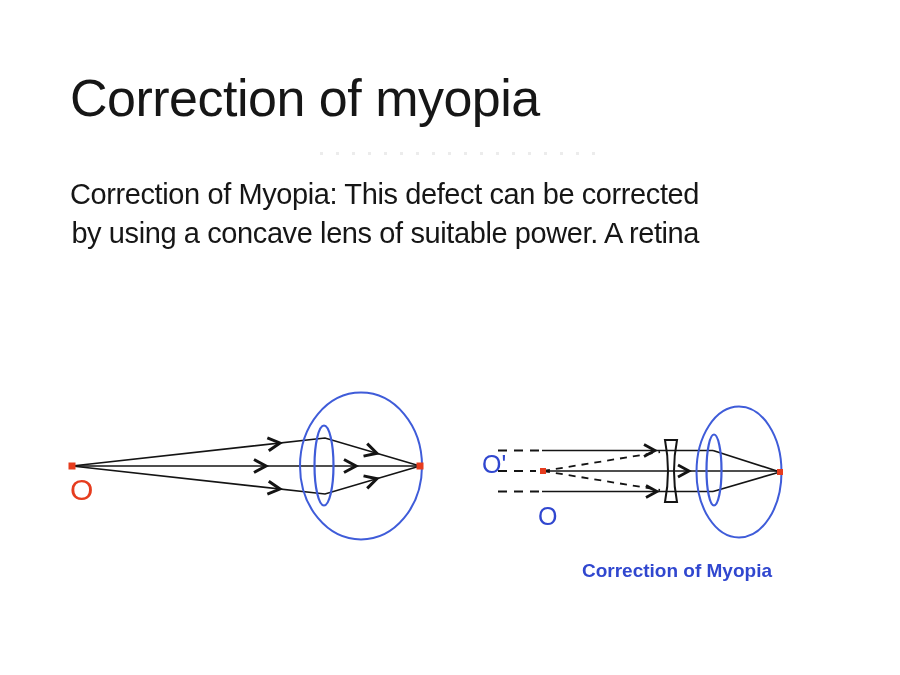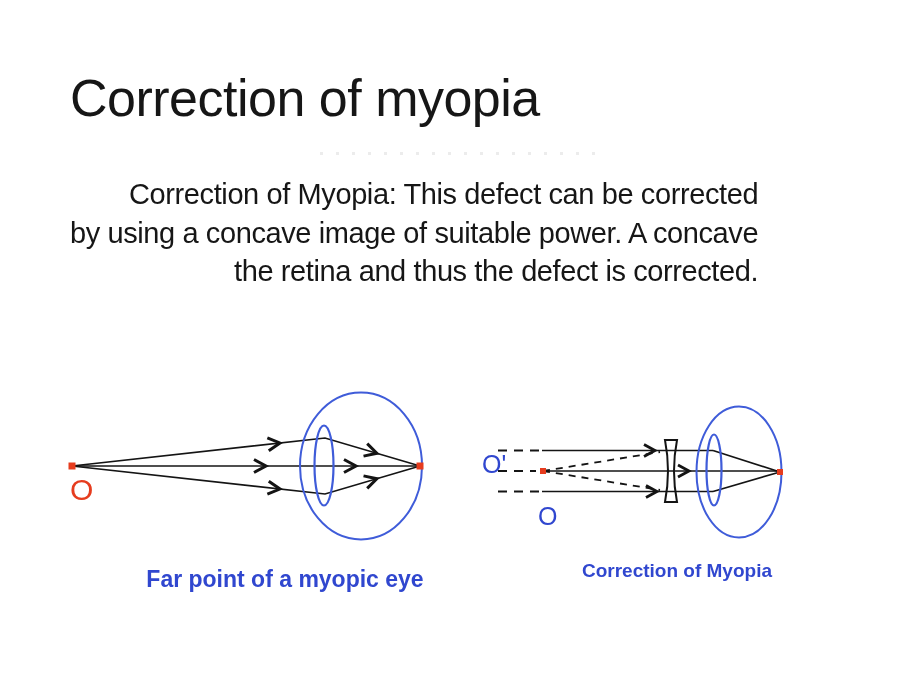--- a/index.html
+++ b/index.html
@@ -76,22 +76,21 @@
 <body>
 
 <div class="slide">
 
   <div class="slide-title">Correction of myopia</div>
 
   <div class="faint-dots"></div>
 
   <div class="body-text">
     <div>Correction of Myopia: This defect can be corrected</div>
-    <div>by using a concave image of suitable power. A concave</div>
-    <div>the retina and thus the defect is corrected.</div>
+    <div>by using a concave lens of suitable power. A retina</div>
   </div>
 
   <svg id="left-diagram" class="diagram-svg" width="390" height="170" viewBox="0 0 390 170">
     <g>
       <path class="ray" d="M22,86 L370,86"></path>
       <path class="ray" d="M22,86 L275,58 L370,86"></path>
       <path class="ray" d="M22,86 L275,114 L370,86"></path>
     </g>
     <g>
       <g transform="translate(227,63.3) rotate(-6.3)">
@@ -113,21 +112,20 @@
           <path class="arrow" d="M-9,-6.5 L3,0 L-9,6.5"></path>
         </g>
     </g>
     <ellipse class="eye" cx="311" cy="86" rx="61" ry="73.5"></ellipse>
     <ellipse class="eye" cx="274" cy="85.5" rx="9.5" ry="40" style="stroke-width:2.2"></ellipse>
     <rect class="mark" x="18.5" y="82.5" width="7" height="7"></rect>
     <rect class="mark" x="366.5" y="82.5" width="7" height="7"></rect>
     <text class="svg-label-red" x="20" y="120">O</text>
   </svg>
 
-  <div class="caption" id="left-caption">Far point of a myopic eye</div>
 
   <svg id="right-diagram" class="diagram-svg" width="330" height="165" viewBox="0 0 330 165">
     <g>
       <path class="dash" d="M28,55.5 L72,55.5"></path>
       <path class="dash" d="M28,76 L66,76"></path>
       <path class="dash" d="M28,96.5 L72,96.5"></path>
     </g>
     <g>
       <path class="ddiag" d="M73,76 L190,57"></path>
       <path class="ddiag" d="M73,76 L190,95"></path>

